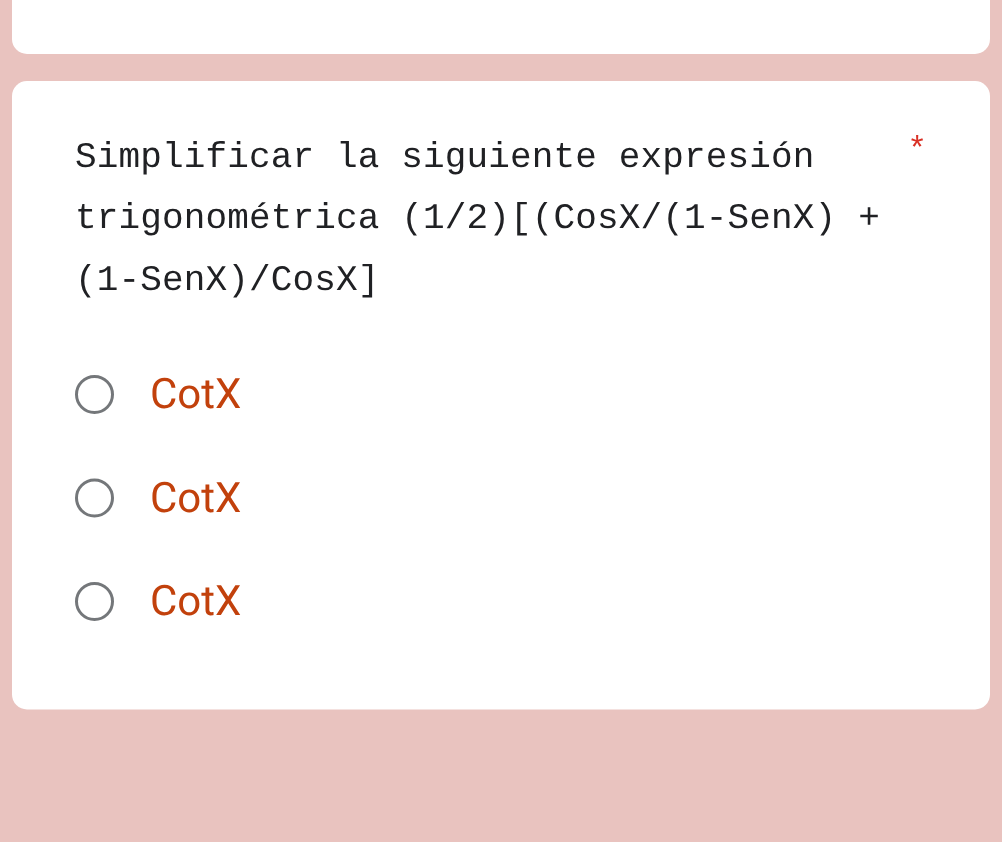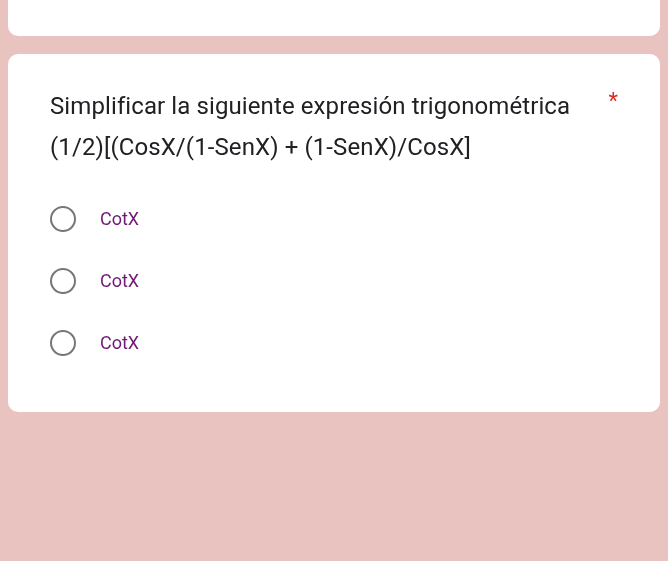--- a/index.html
+++ b/index.html
@@ -23,20 +23,21 @@
     .card {
       background-color: #ffffff;
       border-radius: 10px;
       margin: 18px 8px 0 8px;
       padding: 32px 42px 20px 42px;
     }
     .question-row {
       display: flex;
       align-items: flex-start;
       justify-content: center;
+      font-family: Liberation Mono, monospace;
     }
     .question-text {
       font-size: 24px;
       color: #202124;
       line-height: 1.7;
       flex: 1;
       padding-right: 16px;
       letter-spacing: 0.1px;
     }
     .required-star {
@@ -56,22 +57,22 @@
     }
     .radio-circle {
       width: 26px;
       height: 26px;
       border: 2.5px solid #74777a;
       border-radius: 50%;
       margin-right: 24px;
       flex-shrink: 0;
     }
     .option-label {
-      font-size: 18px;
-      color: #701a75;
+      font-size: 28px;
+      color: #c2410c;
     }
   </style>
 </head>
 <body>
 
 <div class="card-top"></div>
 
 <div class="card">
   <div class="question-row">
     <div class="question-text">Simplificar la siguiente expresión trigonométrica (1/2)[(CosX/(1-SenX) + (1-SenX)/CosX]</div>

